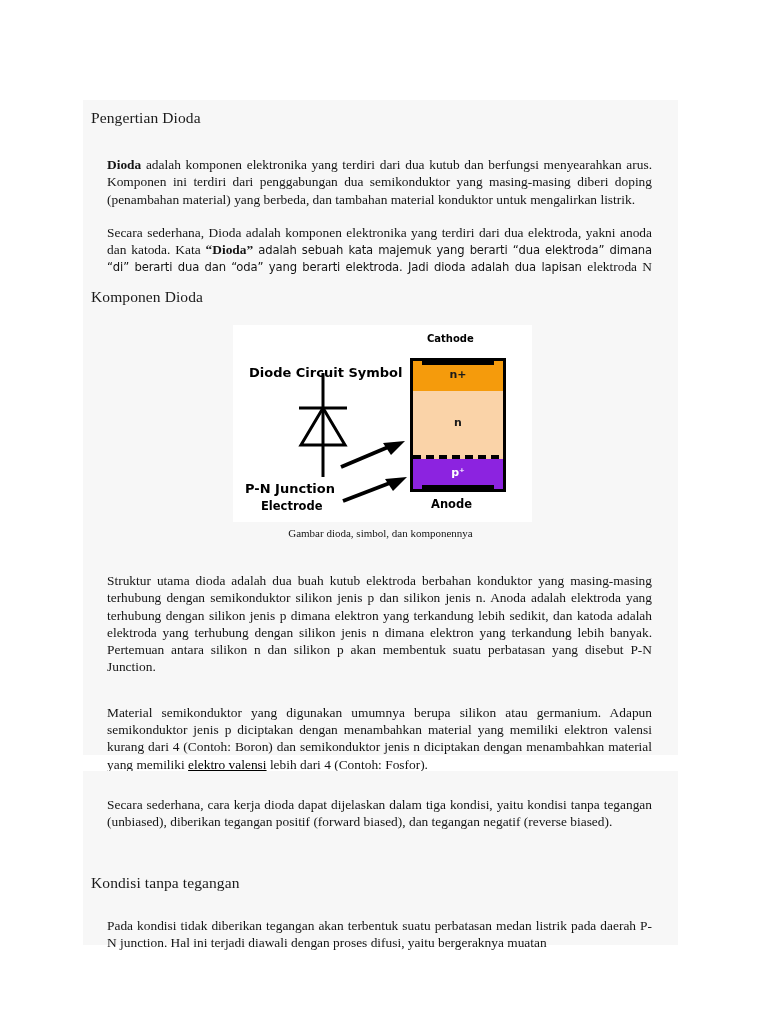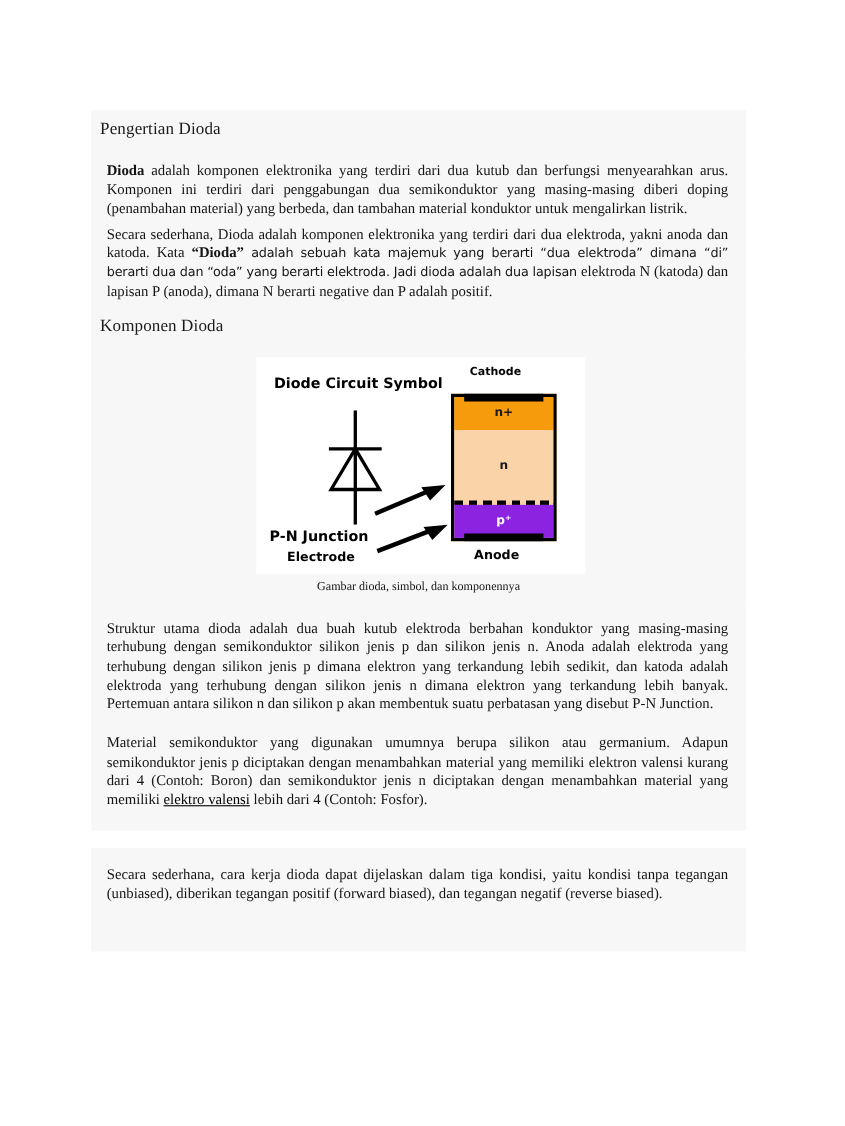--- a/index.html
+++ b/index.html
@@ -47,21 +47,21 @@
     margin: 0;
     padding: 9px 0 0 8px;
     letter-spacing: 0.1px;
   }
 
   p.body-text {
     font-family: "Liberation Serif", serif;
     font-size: 13.4px;
     line-height: 1.29;
     color: #141414;
-    margin: 6px;
+    margin: 16px;
     padding: 0 10px 0 8px;
     text-align: justify;
     text-justify: inter-word;
     hyphens: none;
   }
 
   .b { font-weight: bold; }
 
   
   .alt-face {
@@ -97,21 +97,21 @@
   }
 
   .fig-label {
     position: absolute;
     font-family: "DejaVu Sans", sans-serif;
     font-weight: bold;
     color: #000000;
     white-space: nowrap;
   }
 
-  #lbl-symbol   { left: 16px;  top: 17px;  font-size: 13px; }
+  #lbl-symbol   { left: 16px;  top: 40px;  font-size: 13px; }
   #lbl-cathode  { left: 194px; top: 8px;   font-size: 10px; }
   #lbl-anode    { left: 198px; top: 172px; font-size: 11.5px; }
   #lbl-pn       { left: 12px;  top: 156px; font-size: 13px; }
   #lbl-electrode{ left: 28px;  top: 174px; font-size: 11.5px; }
 
   
   .stack {
     position: absolute;
     left: 177px;
     top: 33px;
@@ -280,14 +280,20 @@
       <span>Material semikonduktor yang digunakan umumnya berupa silikon atau germanium. Adapun semikonduktor jenis p diciptakan dengan menambahkan material yang memiliki elektron valensi kurang dari 4 (Contoh: Boron) dan semikonduktor jenis n diciptakan dengan menambahkan material yang memiliki </span><a class="inline-link" href="#">elektro valensi</a><span> lebih dari 4 (Contoh: Fosfor).</span>
     </p>
   </div>
 
   <div class="content-block block-e">
     <p class="body-text" style="padding-top:9px;">
       <span>Secara sederhana, cara kerja dioda dapat dijelaskan dalam tiga kondisi, yaitu kondisi tanpa tegangan (unbiased), diberikan tegangan positif (forward biased), dan tegangan negatif (reverse biased).</span>
     </p>
   </div>
 
+  <div class="content-block block-f">
+    <h2 class="section-title">Kondisi tanpa tegangan</h2>
+    <p class="body-text" style="padding-top:9px;">
+      <span>Pada kondisi tidak diberikan tegangan akan terbentuk suatu perbatasan medan listrik pada daerah P-N junction. Hal ini terjadi diawali dengan proses difusi, yaitu bergeraknya muatan</span>
+    </p>
+  </div>
 
 </div>
 
 </body></html>

